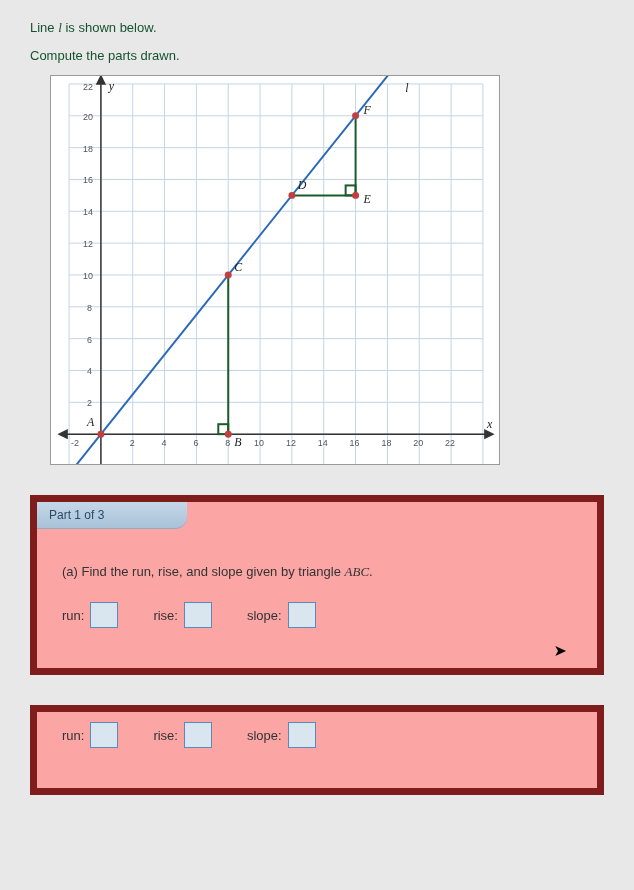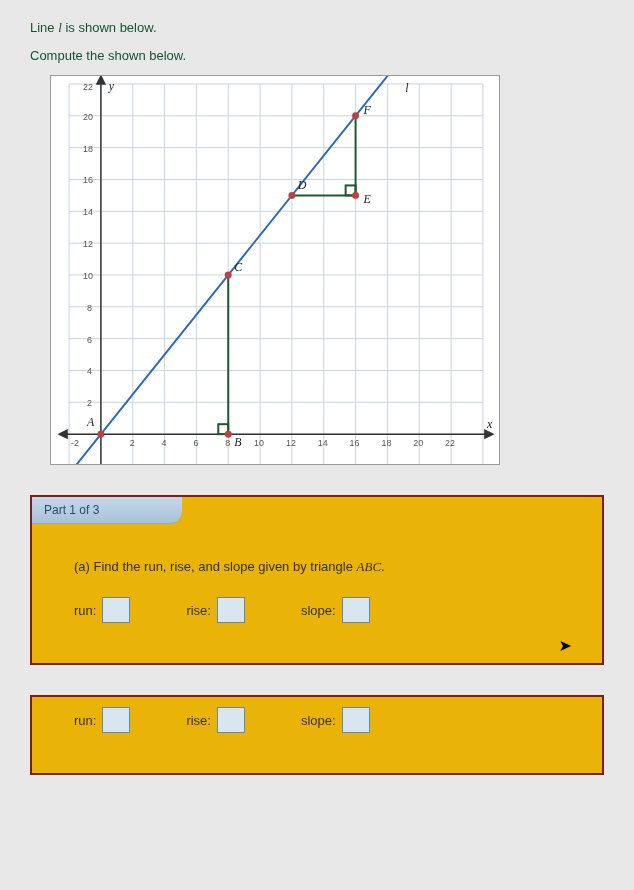--- a/index.html
+++ b/index.html
@@ -17,38 +17,38 @@
     width: 450px;
     height: 390px;
     background: #fff;
     border: 1px solid #999;
     margin: 10px 0 30px 20px;
     position: relative;
     overflow: hidden;
   }
   .graph-wrap svg { width: 100%; height: 100%; display: block; }
   .part {
-    background: #eab308;
-    border: 2px solid #7f1d1d;
+    background: #fca5a5;
+    border: 7px solid #7f1d1d;
     margin-bottom: 30px;
     margin-top: 12px;
   }
   .part-header {
     background: linear-gradient(#c5d8e8, #a8c2d8);
     border-bottom: 1px solid #9ab;
     padding: 6px 12px;
     font-size: 12px;
     color: #2a4a6a;
     width: 150px;
     border-radius: 0 0 12px 0;
     margin-bottom: 25px;
   }
-  .part-body { padding: 10px 25px 40px 42px; }
+  .part-body { padding: 10px 25px 40px 25px; }
   .question { margin-bottom: 22px; color: #333; }
-  .fields { display: flex; gap: 56px; align-items: center; }
+  .fields { display: flex; gap: 35px; align-items: center; }
   .field { display: flex; align-items: center; gap: 6px; font-size: 13px; }
   .field input {
     width: 28px; height: 26px;
     border: 1px solid #5a8ab5;
     background: #d9e6f0;
     text-align: center;
     font-size: 13px;
   }
   .cursor {
     position: relative;
@@ -64,21 +64,21 @@
   .axis-text { font-size: 9px; fill: #555; font-family: Arial; }
   .pt-label { font-size: 12px; fill: #222; font-family: Georgia, serif; font-style: italic; }
 </style>
 </head>
 <body>
 
 <div class="intro">
   <p>
     <span>Line </span><span class="ital">l</span><span> is shown below.</span>
   </p>
-  <p>Compute the shown below.</p>
+  <p>Compute the parts drawn.</p>
 </div>
 
 <div class="graph-wrap">
   <svg viewBox="0 0 450 390">
 
     <g stroke="#c5d5e5" stroke-width="1">
       <line x1="18" y1="360" x2="434" y2="360"></line>
       <line x1="50" y1="8" x2="50" y2="392"></line>
 
       <line x1="18" y1="8" x2="18" y2="392"></line>

